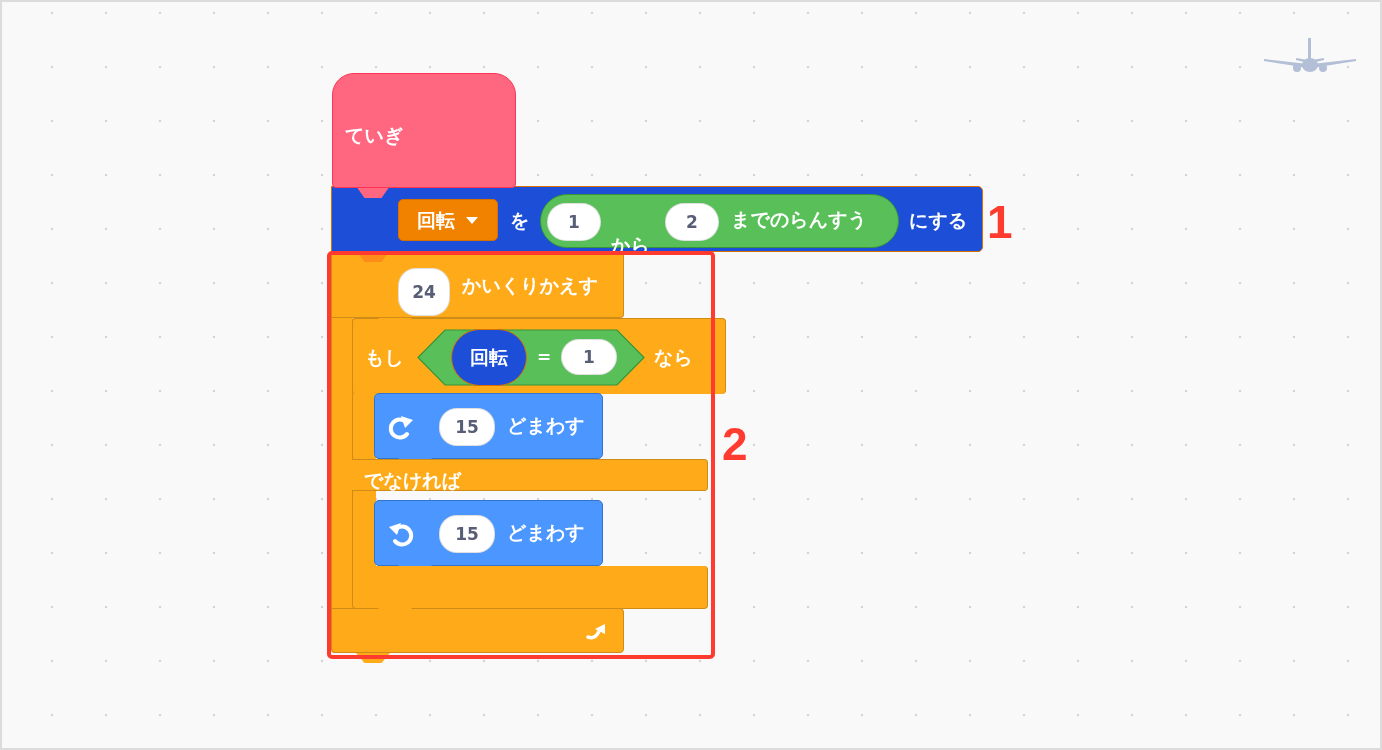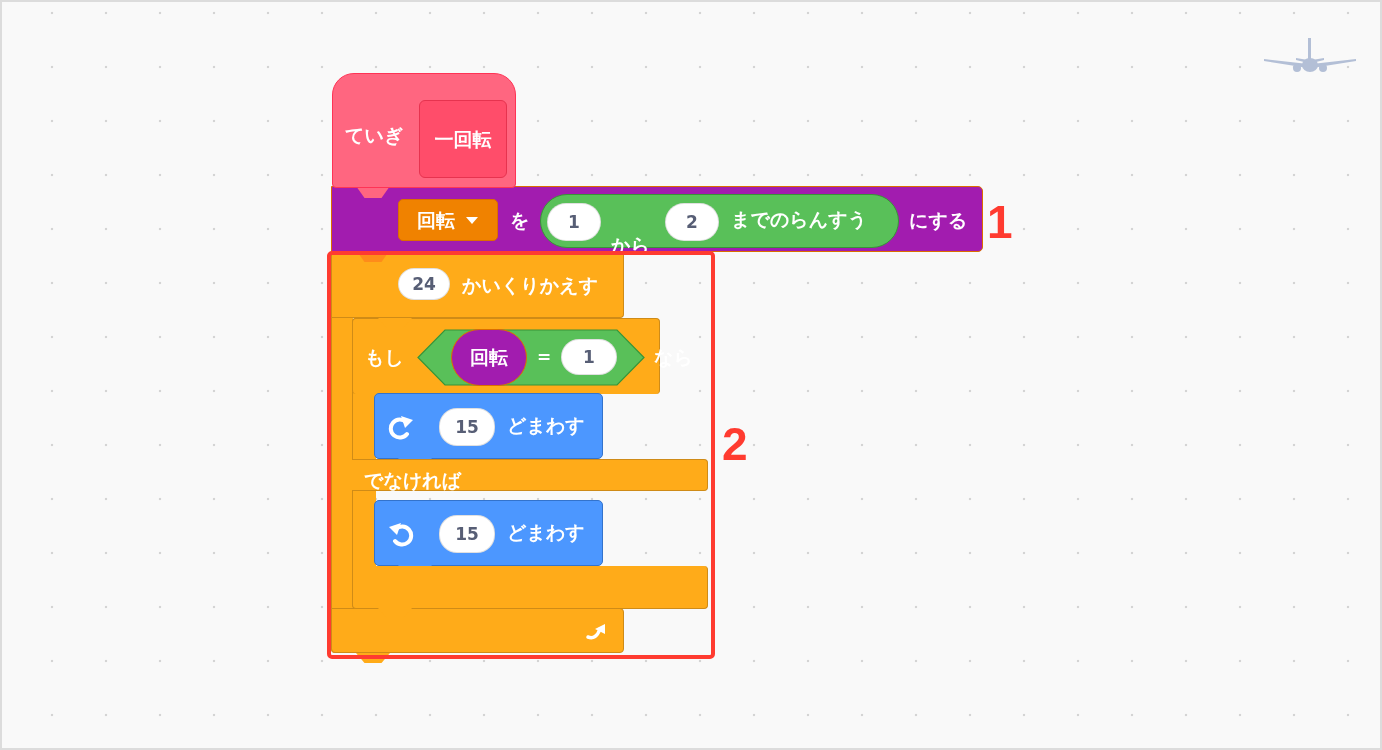--- a/index.html
+++ b/index.html
@@ -8,21 +8,21 @@
   .canvas{position:absolute;left:0;top:0;width:1378px;height:746px;
     border:2px solid #dcdcdc;background-color:#f9f9f9;
     background-image:radial-gradient(circle,#d4d4d4 1.3px,transparent 1.6px);
     background-size:54px 54px;background-position:23px 38px;}
   .abs{position:absolute;box-sizing:border-box;}
   .txt{color:#fff;font-weight:bold;font-size:19px;white-space:nowrap;line-height:1;}
   .oval{background:#fff;border-radius:18px;color:#575e75;font-weight:bold;font-size:17px;
     display:flex;align-items:center;justify-content:center;border:1px solid rgba(0,0,0,0.12);}
   .hat{background:#ff6680;border:1px solid #ff3355;border-radius:22px 22px 4px 4px;}
   .hatslot{background:#ff4d6a;border:1px solid #e6334f;border-radius:6px;}
-  .var{background:#a21caf;border:1px solid #db6e00;}
+  .var{background:#1d4ed8;border:1px solid #db6e00;}
   .ctrl{background:#ffab19;border:1px solid #cf8b17;}
   .motion{background:#4c97ff;border:1px solid #3373cc;border-radius:5px;}
   .op{background:#59c059;border:1px solid #389438;}
   .notch{position:absolute;width:34px;height:9px;clip-path:polygon(0 0,100% 0,75% 100%,25% 100%);}
   .annot{color:#ff3b30;font-weight:bold;font-size:46px;line-height:1;
     font-family:"Liberation Sans","DejaVu Sans",sans-serif;}
 </style>
 </head>
 <body>
 
@@ -40,28 +40,28 @@
 <div class="abs ctrl" style="left:331px;top:250px;width:22px;height:403px;border-right:none;border-radius:0 0 0 4px;"></div>
 <div class="abs ctrl" style="left:331px;top:608px;width:293px;height:45px;border-radius:0 4px 4px 4px;display:flex;align-items:center;justify-content:flex-end;padding-right:14px;">
   <svg width="24" height="22" viewBox="0 0 24 22">
     <path d="M3 17 Q11 20 15 9" stroke="#fff" stroke-width="3.5" fill="none" stroke-linecap="round"></path>
     <polygon points="10,9 20,4 20,14" fill="#fff"></polygon>
   </svg>
 </div>
 <div class="notch" style="left:356px;top:653px;background:#ffab19;height:10px;"></div>
 
 <div class="abs ctrl" style="left:331px;top:250px;width:293px;height:68px;border-radius:0 4px 4px 0;border-top:none;">
-  <div class="oval abs" style="left:66px;top:18px;width:52px;height:32px;">24</div>
+  <div class="oval abs" style="left:66px;top:18px;width:52px;height:48px;">24</div>
   <span class="txt abs" style="left:130px;top:26px;">かいくりかえす</span>
 </div>
 <div class="notch" style="left:356px;top:250px;background:#ff8c1a;height:12px;"></div>
 
 <div class="abs ctrl" style="left:352px;top:318px;width:24px;height:290px;border-right:none;border-radius:4px 0 0 4px;"></div>
 
-<div class="abs ctrl" style="left:352px;top:318px;width:308px;height:76px;border-radius:4px;border-bottom:none;">
+<div class="abs ctrl" style="left:352px;top:318px;width:374px;height:76px;border-radius:4px;border-bottom:none;">
   <span class="txt abs" style="left:12px;top:29px;">もし</span>
 
   <svg class="abs" style="left:64px;top:10px;" width="228" height="57" viewBox="0 0 228 57">
     <polygon points="28,1 200,1 227,28.5 200,56 28,56 1,28.5" fill="#59c059" stroke="#389438" stroke-width="1.2"></polygon>
   </svg>
   <div class="abs var txt" style="left:98px;top:10px;width:76px;height:57px;border-radius:29px;display:flex;align-items:center;justify-content:center;">回転</div>
   <span class="txt abs" style="left:184px;top:30px;font-size:17px;">=</span>
   <div class="oval abs" style="left:208px;top:20px;width:56px;height:36px;">1</div>
   <span class="txt abs" style="left:301px;top:29px;">なら</span>
 </div>
@@ -107,20 +107,17 @@
     <span class="txt abs" style="left:70px;top:17px;margin-top:24px;">から</span>
     <div class="oval abs" style="left:124px;top:8px;width:54px;height:38px;border-radius:19px;">2</div>
     <span class="txt abs" style="left:190px;top:17px;font-family:Liberation Mono, monospace;">までのらんすう</span>
   </div>
   <span class="txt abs" style="left:577px;top:24px;">にする</span>
 </div>
 <div class="notch" style="left:356px;top:186px;background:#ff6680;height:12px;"></div>
 
 <div class="abs hat" style="left:332px;top:73px;width:184px;height:115px;">
   <span class="txt abs" style="left:12px;top:52px;">ていぎ</span>
-  <div class="abs hatslot" style="left:86px;top:26px;width:88px;height:78px;display:flex;align-items:center;justify-content:center;">
-    <span class="txt">一回転</span>
-  </div>
 </div>
 
 <div class="abs" style="left:327px;top:251px;width:388px;height:408px;border:4px solid #ff3b30;border-radius:5px;"></div>
 <span class="abs annot" style="left:987px;top:199px;">1</span>
 <span class="abs annot" style="left:722px;top:421px;">2</span>
 
 </body></html>

